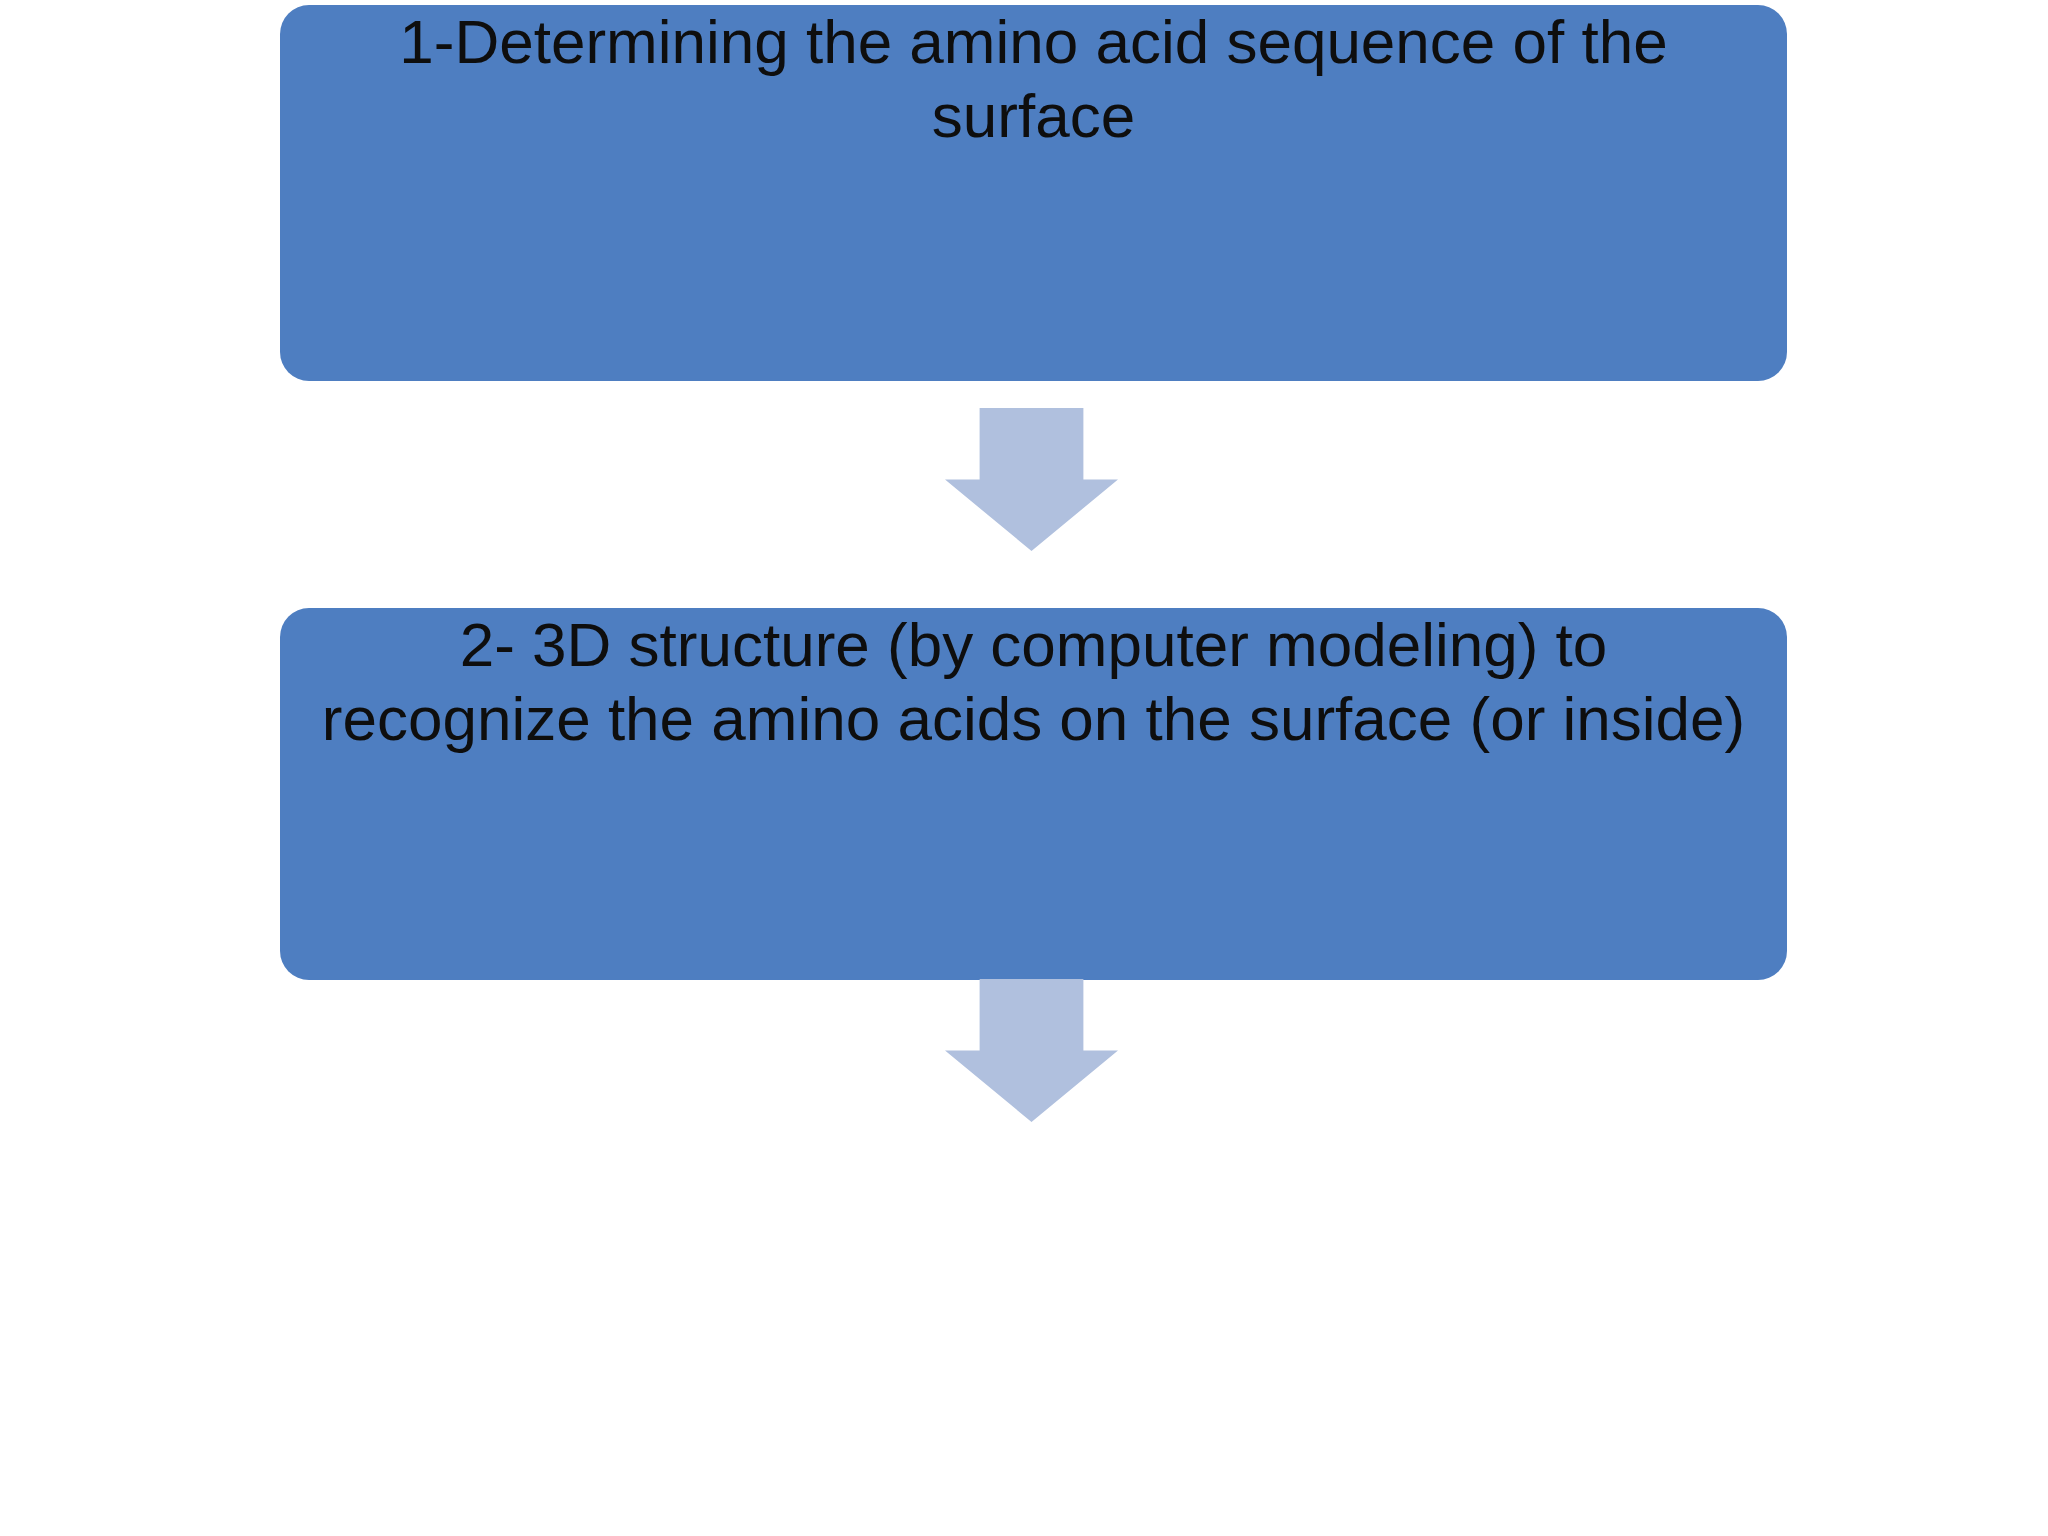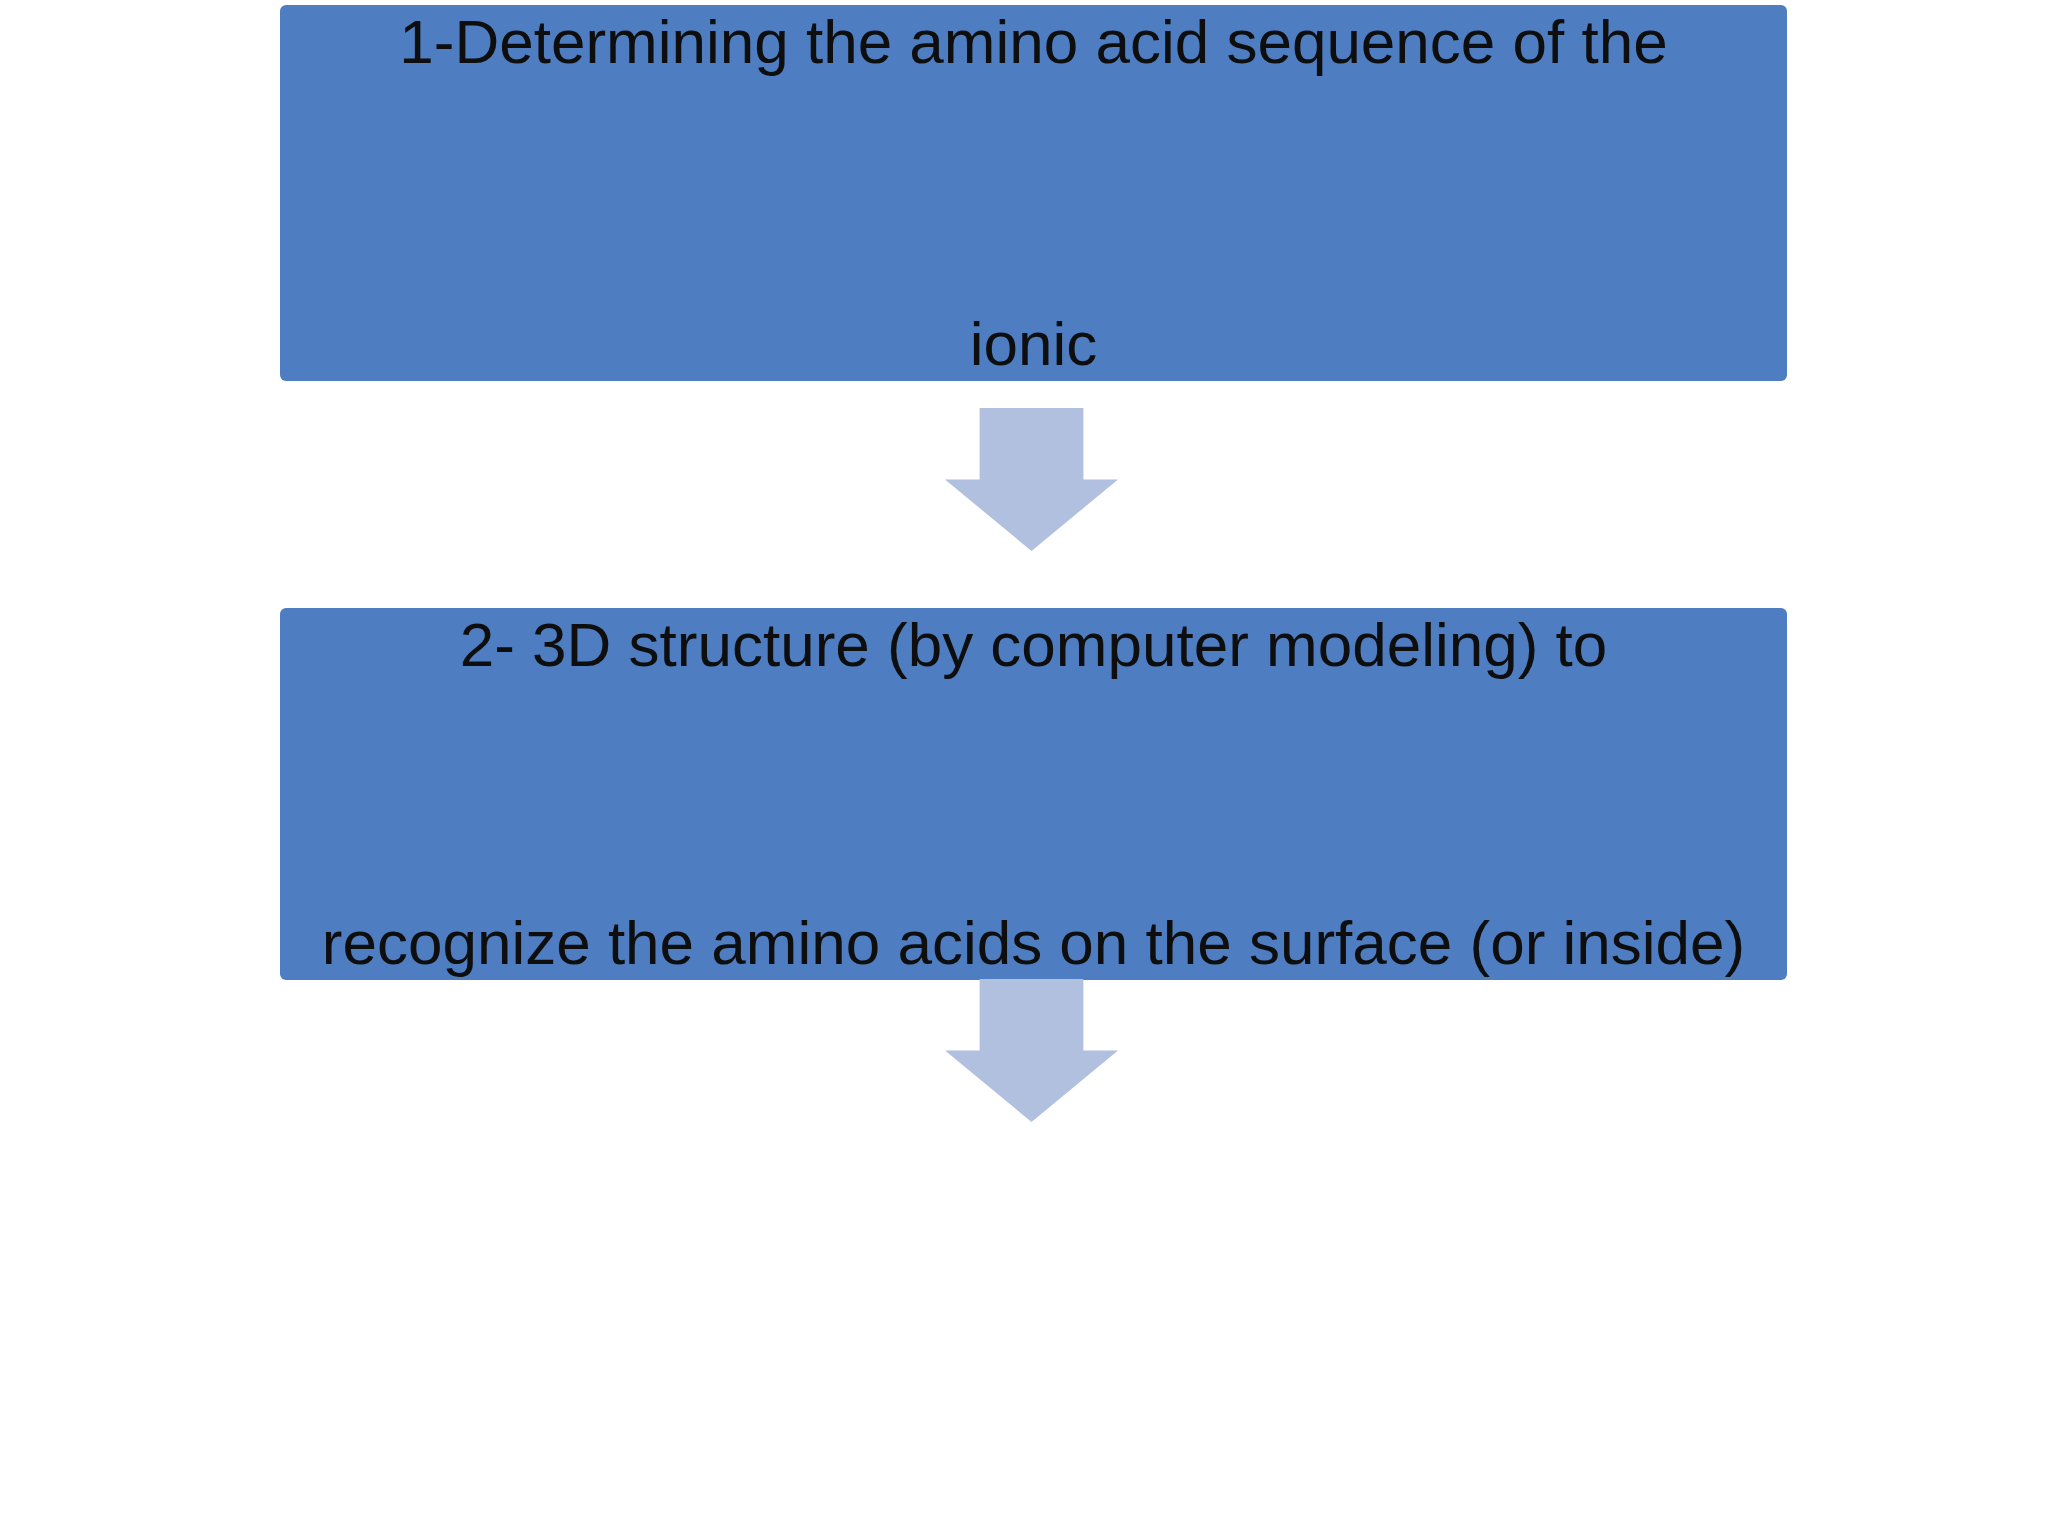--- a/index.html
+++ b/index.html
@@ -16,24 +16,24 @@
   }
   .flowchart {
     position: absolute;
     inset: 0;
   }
   .step-box {
     position: absolute;
     left: 280px;
     width: 1507px;
     background: #4e7ec1;
-    border-radius: 6px;
+    border-radius: 29px;
     display: flex;
     flex-direction: column;
-    justify-content: space-between;
+    justify-content: flex-start;
     align-items: center;
     color: #0e0e0e;
     font-size: 62px;
     line-height: 74px;
     text-align: center;
     box-sizing: border-box;
     padding: 0 28px;
   }
   .step-box .line {
     white-space: nowrap;
@@ -54,21 +54,21 @@
   #arrow-1 { top: 408px; }
   #arrow-2 { top: 979px; }
 </style>
 </head>
 <body>
 
 <div class="flowchart">
 
   <div class="step-box" id="step-1">
     <div class="line">1-Determining the amino acid sequence of the</div>
-    <div class="line">ionic</div>
+    <div class="line">surface</div>
   </div>
 
   <div class="down-arrow" id="arrow-1"></div>
 
   <div class="step-box" id="step-2">
     <div class="line">2- 3D structure (by computer modeling) to</div>
     <div class="line">recognize the amino acids on the surface (or inside)</div>
   </div>
 
   <div class="down-arrow" id="arrow-2"></div>

